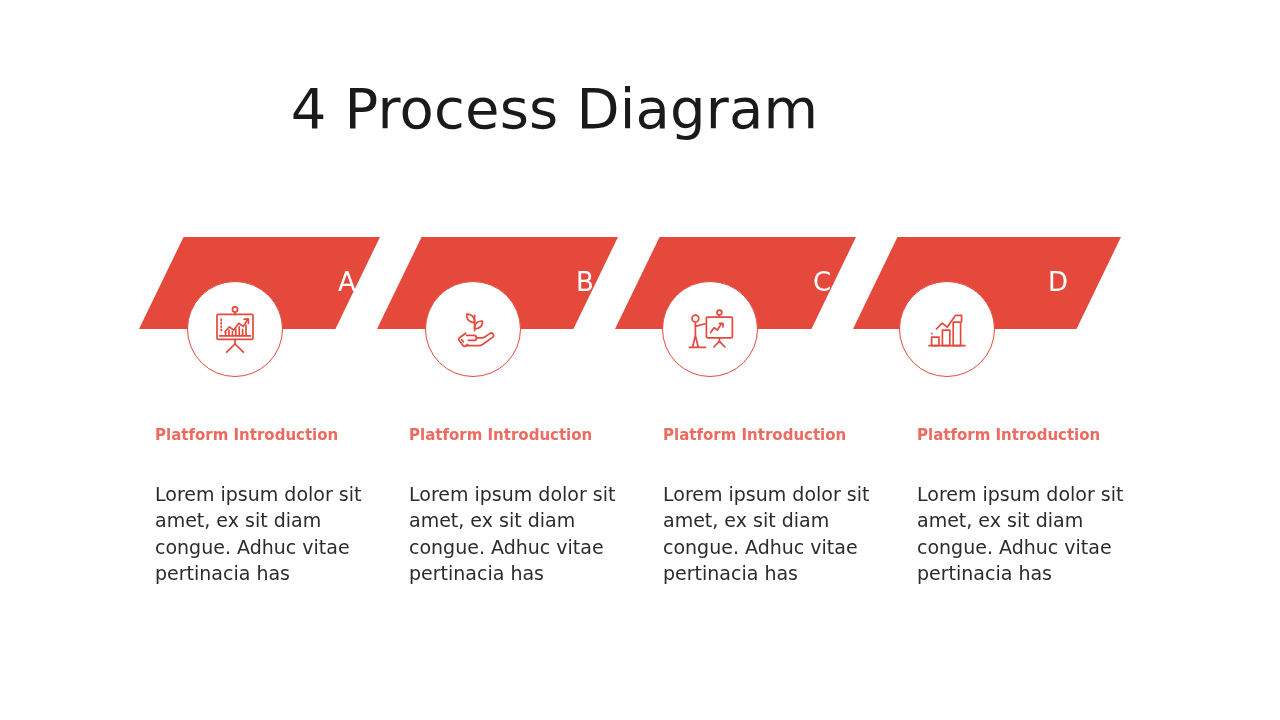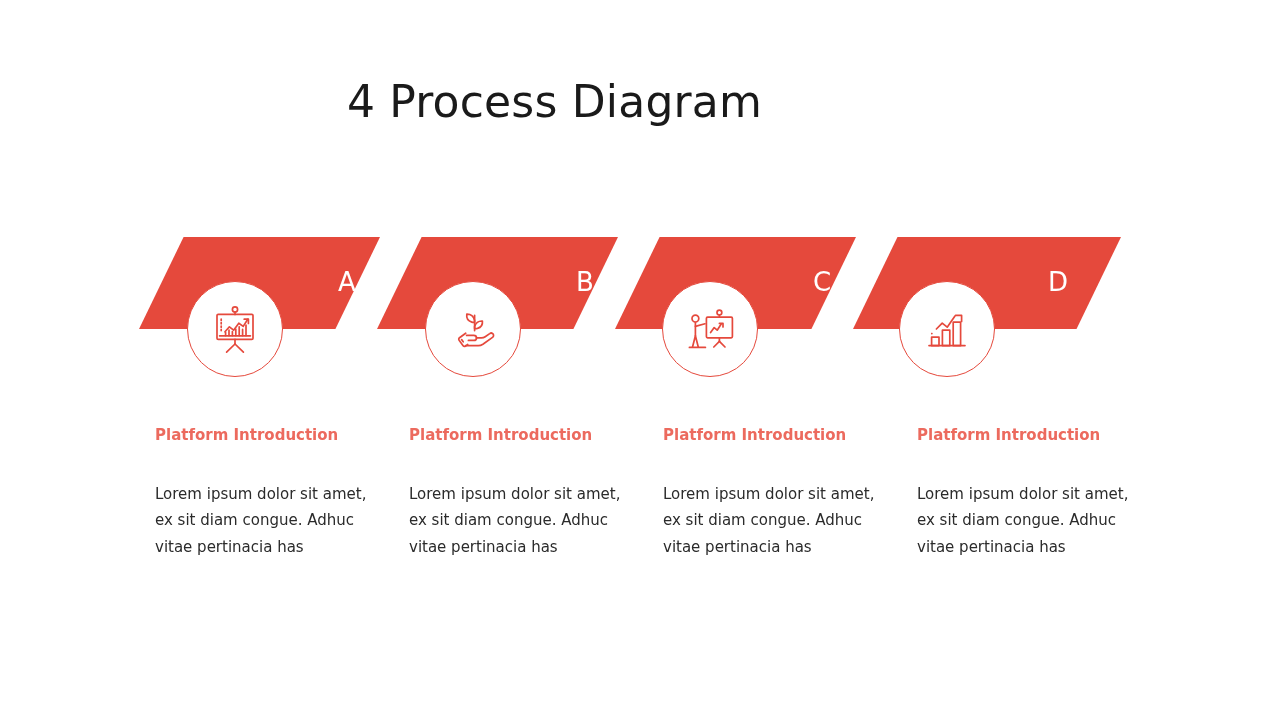--- a/index.html
+++ b/index.html
@@ -23,21 +23,21 @@
     background: #ffffff;
   }
 
   
   #page-title {
     position: absolute;
     left: 0;
     top: 78px;
     width: 1109px;
     text-align: center;
-    font-size: 44px;
+    font-size: 56px;
     font-weight: 400;
     color: #1a1a1a;
     letter-spacing: 0.2px;
     line-height: 1.1;
     white-space: nowrap;
   }
 
   
   #chevron-band {
     position: absolute;
@@ -126,21 +126,21 @@
     font-weight: 700;
     color: #ec6a5e;
     line-height: 1.3;
     margin: 0;
     white-space: nowrap;
   }
 
   .col-body {
     margin: 0;
     margin-top: 35px;
-    font-size: 15px;
+    font-size: 19px;
     font-weight: 400;
     color: #2b2b2b;
     line-height: 26.5px;
   }
 </style>
 </head>
 <body>
 
 <div id="slide">
 

